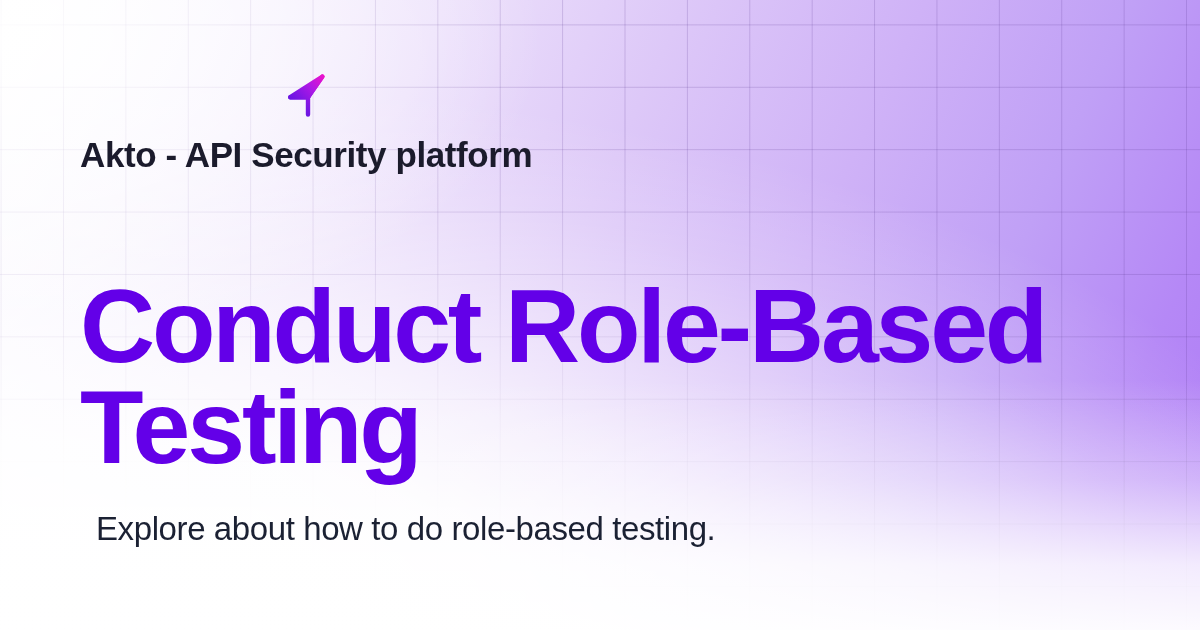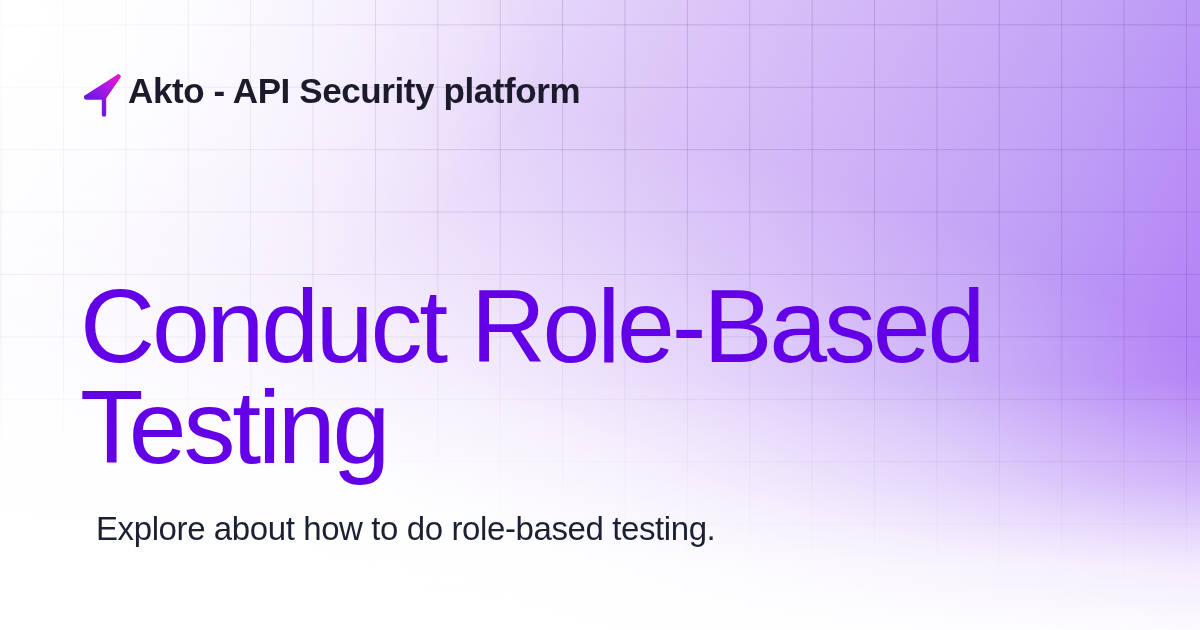--- a/index.html
+++ b/index.html
@@ -86,22 +86,24 @@
   .content {
     position:absolute; inset:0;
     z-index:5;
   }
 
   
   .brand {
     position:absolute;
     left:80px; top:73px;
     display:flex;
-    gap:4px;
+    align-items:center;
+    gap:18px;
     height:62px;
+    flex-direction:column;
   }
   .brand-logo {
     width:44px; height:46px;
     display:block;
     flex:none;
   }
   .brand-name {
     font-size:35px;
     font-weight:700;
     letter-spacing:-0.4px;
@@ -109,21 +111,21 @@
     white-space:nowrap;
     line-height:1;
   }
 
   
   .headline {
     position:absolute;
     left:80px; top:276px;
     width:1000px;
     font-size:104px;
-    font-weight:400;
+    font-weight:700;
     line-height:0.97;
     letter-spacing:-3.2px;
     color:#6300e8;
     white-space:pre-line;
   }
 
   
   .subtitle {
     position:absolute;
     left:81px; top:508px;

